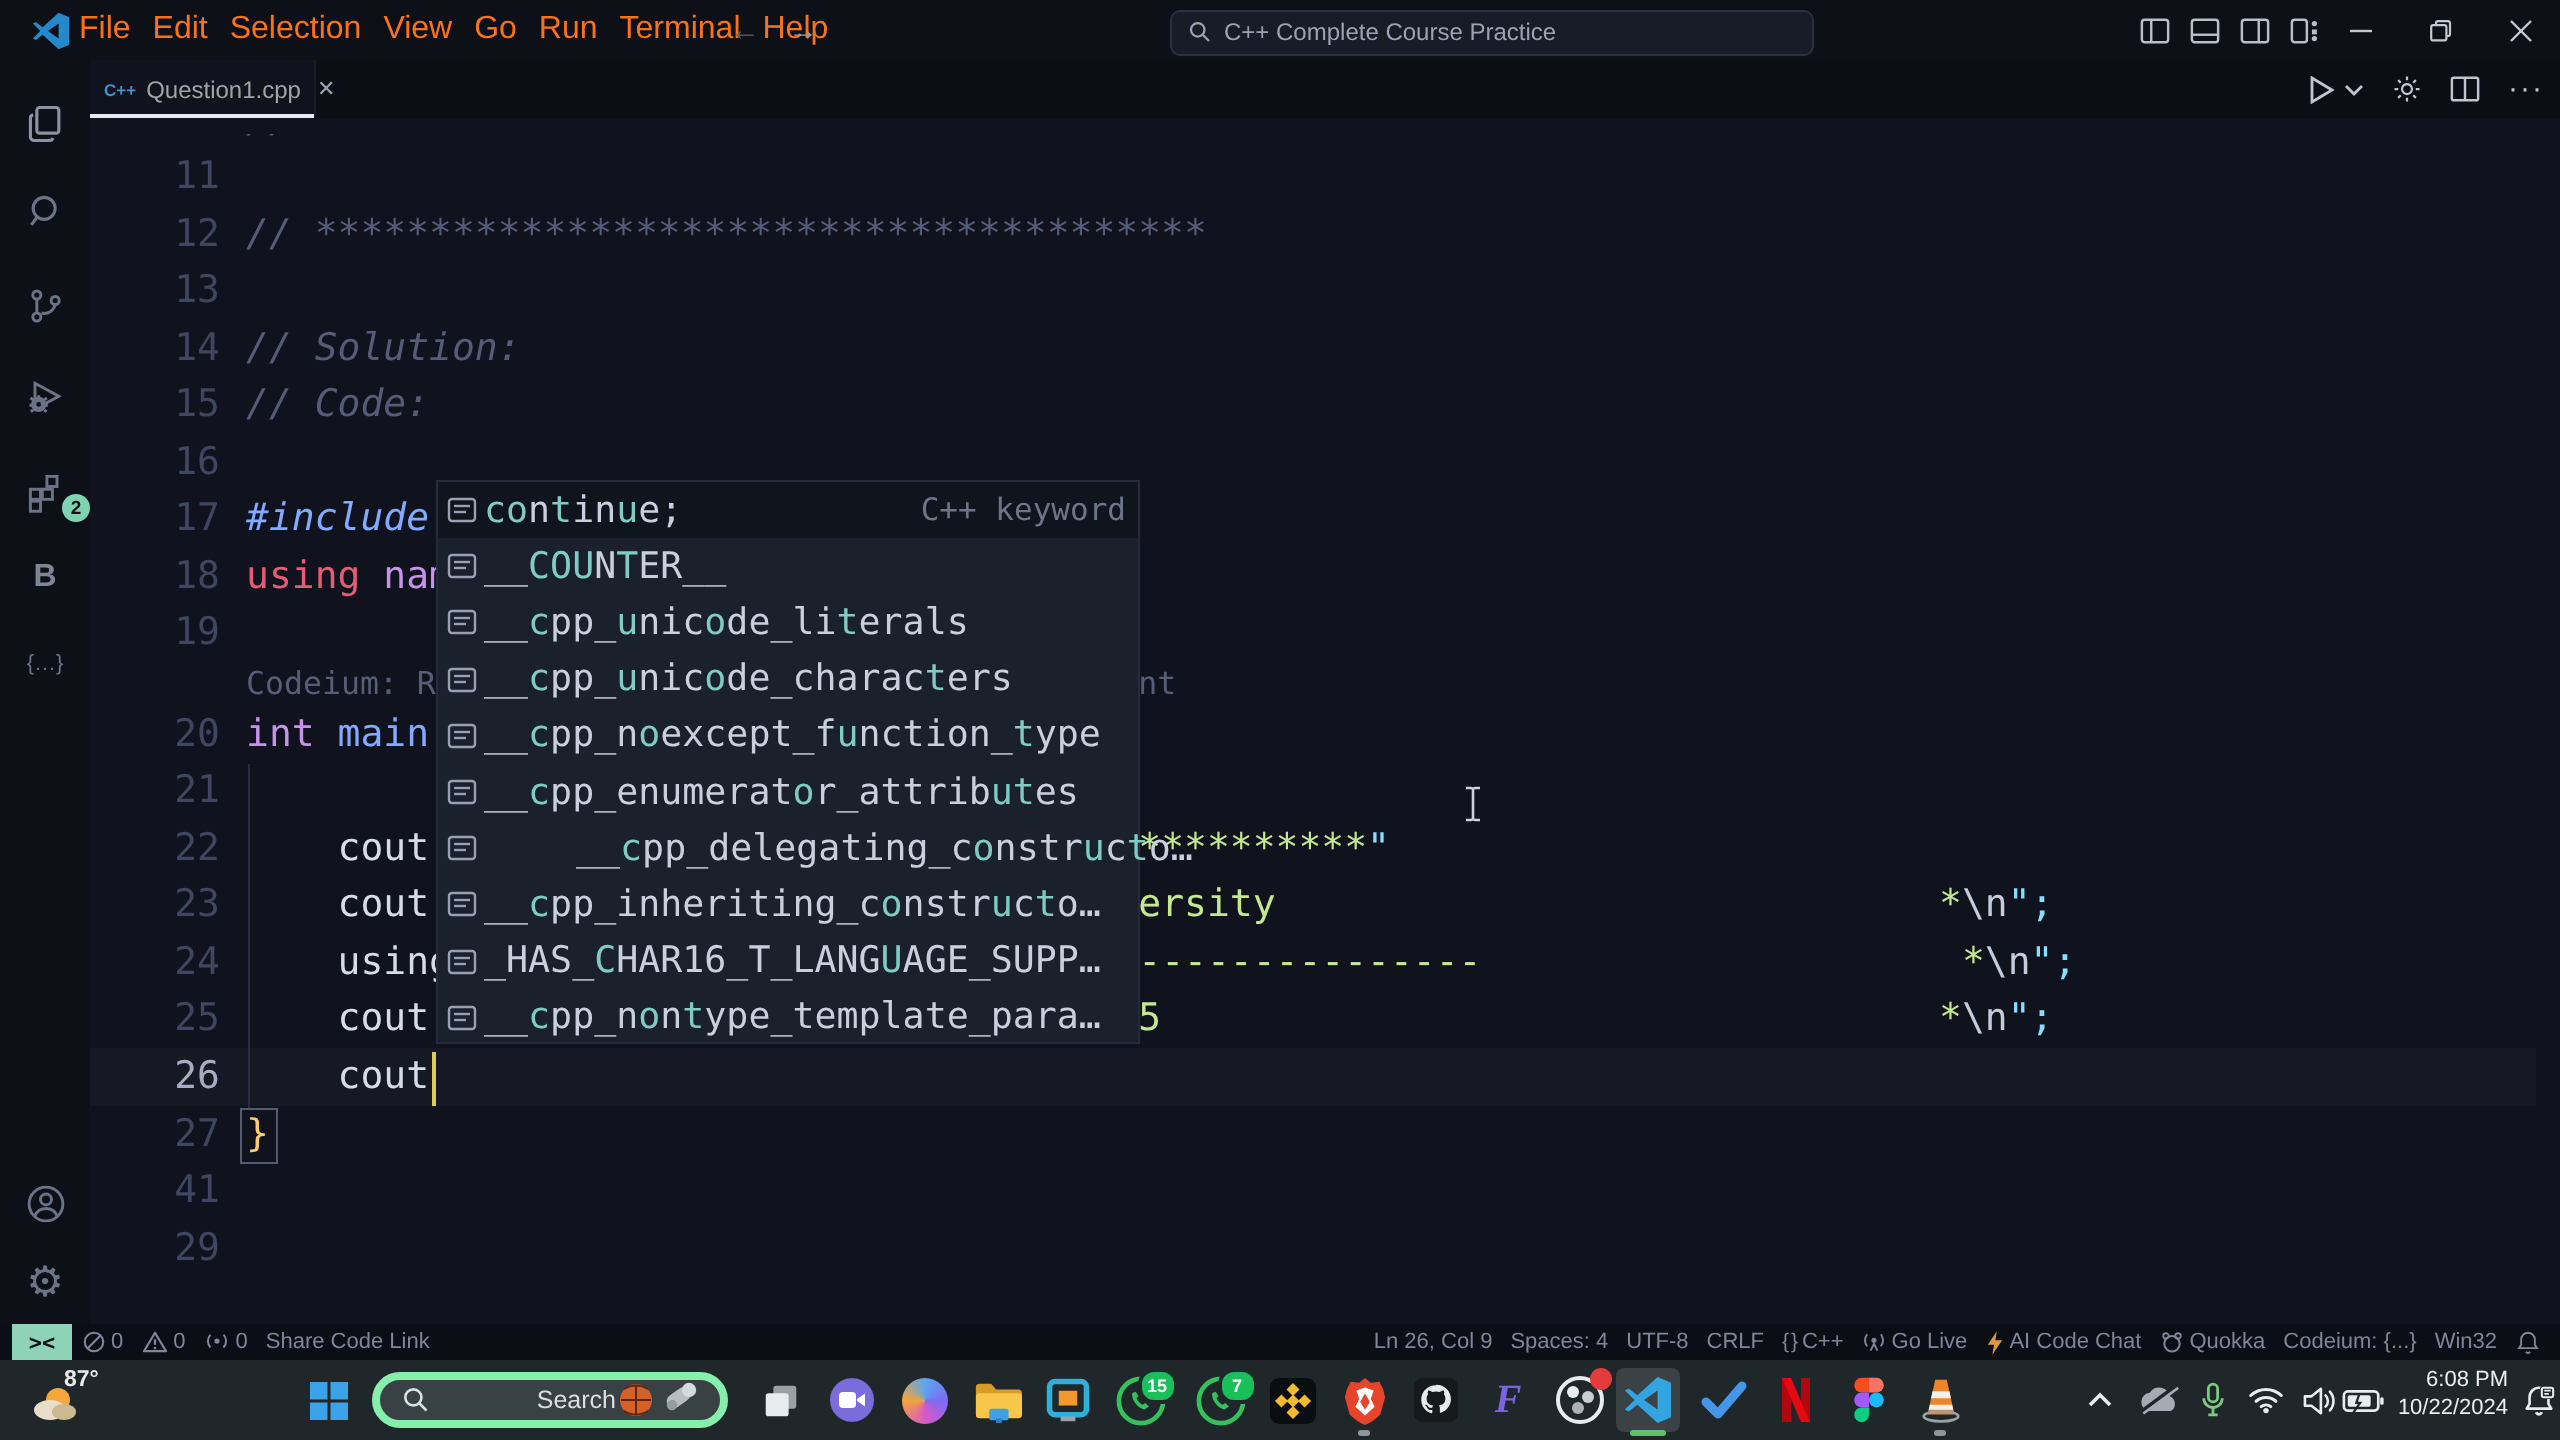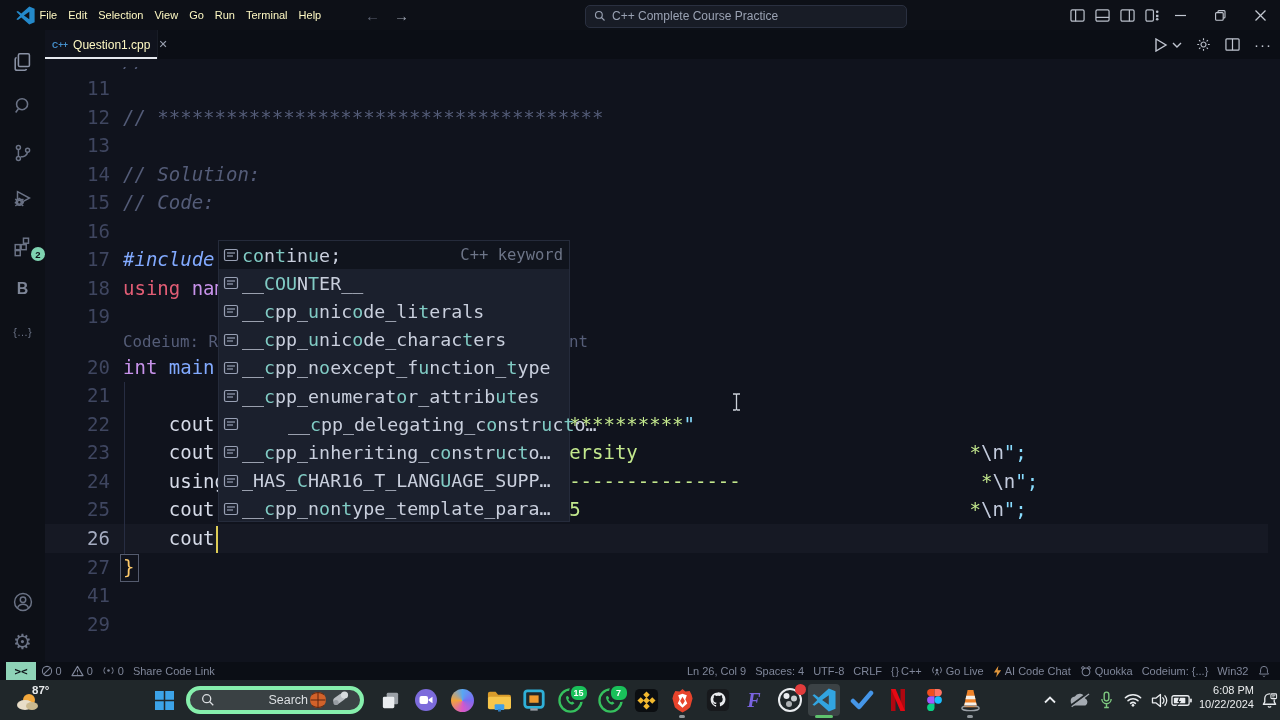--- a/index.html
+++ b/index.html
@@ -2,34 +2,34 @@
 <html><head>
 <meta charset="utf-8">
 <style>
   html,body{margin:0;padding:0;background:#000;}
   #screen{position:relative;width:1280px;height:720px;overflow:hidden;background:#10131d;
     font-family:"Liberation Sans",sans-serif;-webkit-font-smoothing:antialiased;}
   
   #titlebar{position:absolute;left:0;top:0;width:1280px;height:30px;background:#0d1017;display:flex;align-items:center;}
   #vscode-logo{position:absolute;left:16px;top:6px;width:19px;height:19px;}
   #menus{position:absolute;left:34px;top:0;height:30px;display:flex;align-items:center;}
-  .menu-item{color:#fef9c3;font-size:11px;padding:0 5.5px;height:22px;line-height:22px;border-radius:5px;}
+  .menu-item{color:#f97316;font-size:16px;padding:0 5.5px;height:22px;line-height:22px;border-radius:5px;}
   #nav-arrows{position:absolute;left:365px;top:0;height:30px;display:flex;align-items:center;gap:14px;}
   .nav-arrow{font-size:15px;color:#9aa1ae;}
   .nav-arrow.dim{color:#5a6170;}
   #cmd-center{position:absolute;left:585px;top:4.5px;width:320px;height:21px;background:#181c26;border:1px solid #2a3040;border-radius:5px;display:flex;align-items:center;color:#9aa2b3;font-size:12px;}
   #cmd-center .mag{margin:0 6px 0 8px;}
   #win-icons{position:absolute;right:120px;top:0;height:30px;display:flex;align-items:center;gap:10px;}
   #win-controls{position:absolute;right:0;top:0;height:30px;display:flex;}
   .win-btn{width:40px;height:30px;display:flex;align-items:center;justify-content:center;color:#c3c8d2;}
   
   #tabbar{position:absolute;left:45px;top:30px;width:1235px;height:29px;background:#0b0e15;}
   #tab1{position:absolute;left:0;top:0;width:112px;height:29px;background:#10131d;display:flex;align-items:center;border-right:1px solid #181c26;}
   #tab1-underline{position:absolute;left:0;top:27px;width:112px;height:2px;background:#e6e9ef;}
-  #tab1 .tab-label{color:#fef9c3;font-size:12px;margin-left:5px;}
+  #tab1 .tab-label{color:#a3a3a3;font-size:12px;margin-left:5px;}
   #tab1 .tab-close{color:#9aa1b0;font-size:11px;margin-left:8px;}
   #editor-actions{position:absolute;right:8px;top:30px;height:29px;display:flex;align-items:center;gap:14px;color:#c0c5d0;}
   
   #activitybar{position:absolute;left:0;top:30px;width:45px;height:632px;background:#0d1017;}
   .act-icon{position:absolute;left:10px;width:25px;height:25px;display:flex;align-items:center;justify-content:center;color:#6b7386;}
   .act-badge{position:absolute;left:21px;width:14px;height:14px;border-radius:8px;background:#7fd3b1;color:#0d1117;font-size:9.5px;font-weight:bold;display:flex;align-items:center;justify-content:center;}
   
   #editor{position:absolute;left:45px;top:67px;width:1235px;height:603px;background:#10131d;overflow:hidden;}
   .code-line{position:absolute;left:0;width:1235px;height:28.55px;line-height:28.55px;font-family:"DejaVu Sans Mono",monospace;font-size:19px;white-space:pre;}
   .gut{position:absolute;left:0;width:65px;text-align:right;color:#3f4660;}

